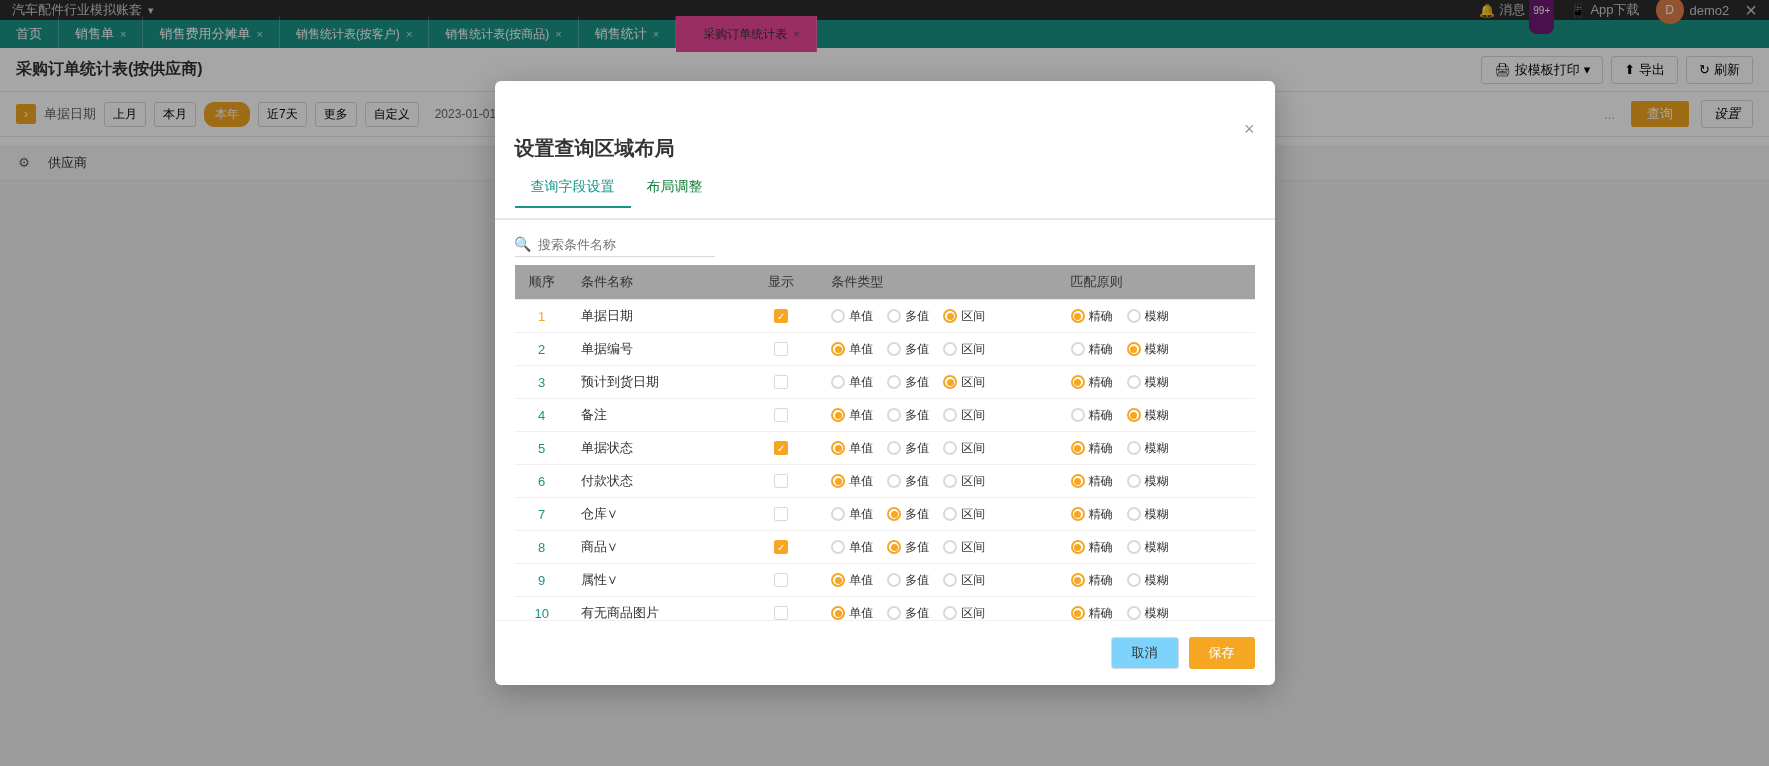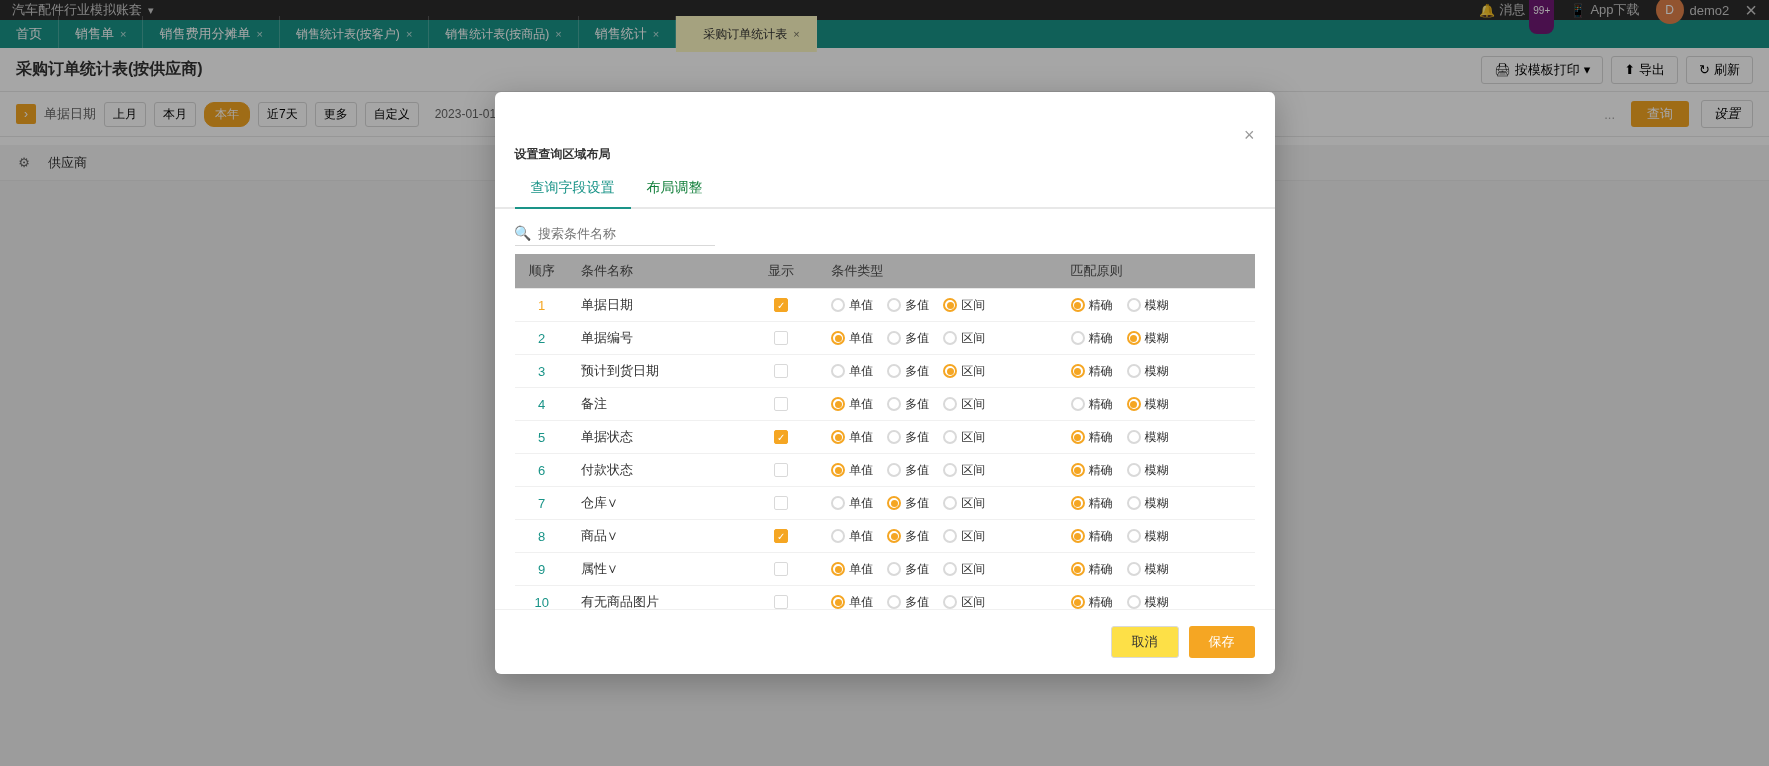--- a/index.html
+++ b/index.html
@@ -32,21 +32,21 @@
       height: 36px;
       padding: 0 16px;
       display: flex;
       align-items: center;
       color: #fff;
       font-size: 13px;
       cursor: pointer;
       white-space: nowrap;
       border-right: 1px solid rgba(255,255,255,0.2);
     }
-    .tab-item.active { background: #fef9c3; color: #333; padding-left: 27px; }
+    .tab-item.active { background: #ec4899; color: #333; padding-left: 27px; }
     .tab-item .close-x { margin-left: 6px; font-size: 11px; opacity: 0.7; }
 
     
     .page-header {
       height: 44px;
       background: #fff;
       display: flex;
       align-items: center;
       padding: 0 16px;
       border-bottom: 1px solid #e8e8e8;
@@ -110,27 +110,27 @@
       flex-direction: column;
       box-shadow: 0 8px 32px rgba(0,0,0,0.25);
     }
     .modal-header {
       display: flex;
       align-items: center;
       justify-content: space-between;
       padding: 14px 20px 0 20px;
       border-bottom: none;
     }
-    .modal-title { font-size: 12px; font-weight: bold; color: #333; margin-top: 40px; }
+    .modal-title { font-size: 20px; font-weight: bold; color: #333; margin-top: 40px; }
     .modal-close { cursor: pointer; font-size: 18px; color: #999; background: none; border: none; line-height: 1; }
 
     
     .modal-tabs {
       display: flex;
-      padding: 10px 20px 0 20px;
+      padding: 10px 20px 12px 20px;
       border-bottom: 2px solid #e8e8e8;
       gap: 0;
     }
     .modal-tab {
       padding: 6px 16px 10px 16px;
       cursor: pointer;
       font-size: 14px;
       color: #15803d;
       border-bottom: 2px solid transparent;
       margin-bottom: -2px;
@@ -209,21 +209,21 @@
     .cb-box.checked::after { content: '✓'; color: #fff; font-size: 10px; }
 
     
     .modal-footer {
       display: flex;
       justify-content: flex-end;
       padding: 16px 20px;
       gap: 10px;
       border-top: 1px solid #f0f0f0;
     }
-    .btn-cancel { border: 1px solid #d9d9d9; background: #fde047; padding: 6px 20px; border-radius: 3px; cursor: pointer; font-size: 13px; color: #333; }
+    .btn-cancel { border: 1px solid #d9d9d9; background: #7dd3fc; padding: 6px 20px; border-radius: 3px; cursor: pointer; font-size: 13px; color: #333; }
     .btn-save { background: #f5a623; border: none; color: #fff; padding: 6px 20px; border-radius: 3px; cursor: pointer; font-size: 13px; font-weight: 500; }
 
     .col-order { width: 50px; }
     .col-name { width: 160px; }
     .col-display { width: 70px; }
     .col-type { width: 220px; }
     .col-match { width: 180px; }
   </style>
 </head>
 <body>

